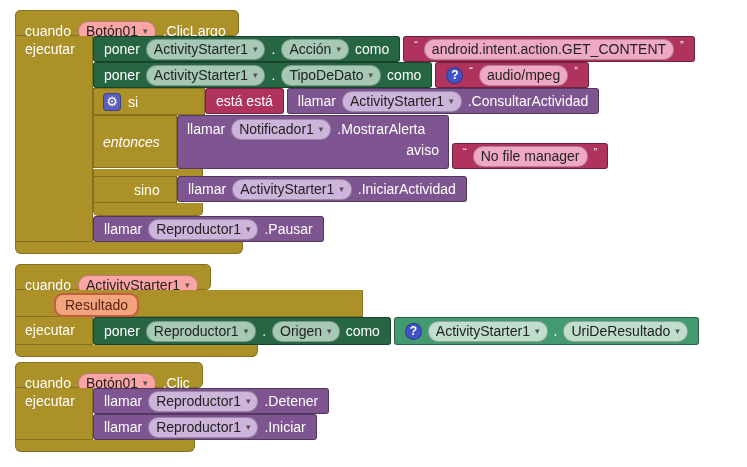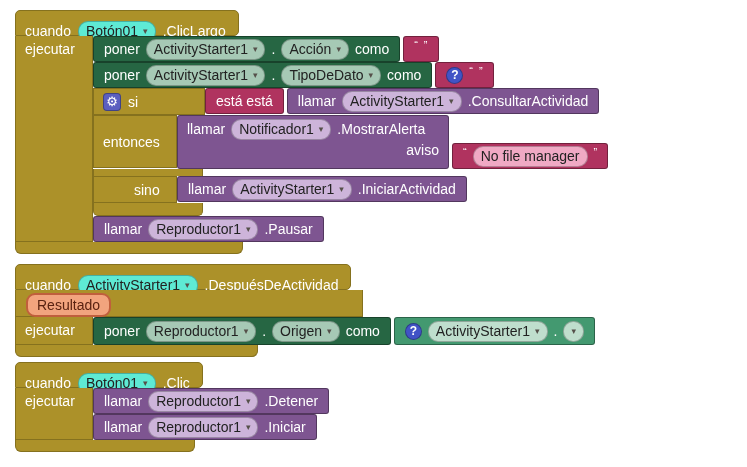--- a/index.html
+++ b/index.html
@@ -1,34 +1,34 @@
 <!DOCTYPE html>
 <html><head>
 <meta charset="utf-8">
 <style>
   html,body{margin:0;padding:0;background:#fff;}
   .canvas{position:relative;width:747px;height:467px;background:#ffffff;overflow:hidden;
           font-family:"Liberation Sans",sans-serif;font-size:14px;color:#fff;}
   .event{position:absolute;display:flex;flex-direction:column;align-items:flex-start;}
-  .gold{background:#AC9129;border:1px solid #85711E;box-sizing:border-box;}
+  .gold{background:#AC9129;border:1px solid #85711E;box-sizing:border-box;padding-left:28px;}
   .ev-head{display:inline-flex;align-items:center;gap:7px;height:26px;padding:16px 12px 0 9px;
            border-radius:5px 5px 5px 0;width:max-content;}
   .ev-body{display:flex;align-items:stretch;}
   .ev-spine{width:78px;border-top:none;padding:5px 0 8px 9px;box-sizing:border-box;}
   .stack{display:flex;flex-direction:column;align-items:flex-start;}
   .row{display:flex;align-items:flex-start;}
   .stmt{height:26px;display:inline-flex;align-items:center;gap:6px;padding:0 10px;
         border-radius:3px;border:1px solid rgba(0,0,0,.35);box-sizing:border-box;width:max-content;}
   .setter{background:#266643;}
   .caller{background:#7E5591;}
   .textblk{background:#B0335F;}
   .getter{background:#439970;}
   .chip{display:inline-flex;align-items:center;gap:5px;height:19px;padding:0 7px;border-radius:10px;
         border:1px solid rgba(0,0,0,.25);color:#222;white-space:nowrap;}
-  .chip-gold{background:#5eead4;}
+  .chip-gold{background:#fca5a5;}
   .chip-green{background:#A6C9B5;}
   .chip-purple{background:#CDB4DA;}
   .chip-pink{background:#F0A9C4;}
   .chip-getter{background:#BFDECD;}
   .arr{font-size:9px;color:#55504a;line-height:1;}
   .quote{font-size:11px;line-height:1;align-self:flex-start;margin-top:3px;}
   .qicon{width:17px;height:17px;min-width:17px;border-radius:50%;background:#4153C6;color:#fff;
          display:inline-flex;align-items:center;justify-content:center;font-size:12px;font-weight:bold;
          border:1px solid rgba(0,0,0,.3);box-sizing:border-box;}
   .gearicon{width:18px;height:18px;min-width:18px;border-radius:4px;background:#5B5FC0;color:#fff;
@@ -75,20 +75,23 @@
             <span>.</span>
             <span class="chip chip-green">
               <span>Acción</span>
               <span class="arr">▾</span>
             </span>
             <span>como</span>
           </div>
           <div class="gap2"></div>
           <div class="stmt textblk">
             <span class="quote">“</span>
+            <span class="chip chip-pink">
+              <span>android.intent.action.GET_CONTENT</span>
+            </span>
             <span class="quote">”</span>
           </div>
         </div>
 
         <div class="row">
           <div class="stmt setter">
             <span>poner</span>
             <span class="chip chip-green">
               <span>ActivityStarter1</span>
               <span class="arr">▾</span>
@@ -99,20 +102,23 @@
               <span class="arr">▾</span>
             </span>
             <span>como</span>
           </div>
           <div class="gap2"></div>
           <div class="stmt textblk">
             <span class="qicon">
               <span>?</span>
             </span>
             <span class="quote">“</span>
+            <span class="chip chip-pink">
+              <span>audio/mpeg</span>
+            </span>
             <span class="quote">”</span>
           </div>
         </div>
 
         <div style="display:flex;flex-direction:column;align-items:flex-start;">
           <div class="row">
             <div class="if-cell gold" style="width:112px;height:27px;">
               <span class="gearicon">
                 <span>⚙</span>
               </span>
@@ -126,21 +132,21 @@
               <span>llamar</span>
               <span class="chip chip-purple">
                 <span>ActivityStarter1</span>
                 <span class="arr">▾</span>
               </span>
               <span>.ConsultarActividad</span>
             </div>
           </div>
 
           <div class="row">
-            <div class="if-cell gold" style="width:84px;height:53px;">
+            <div class="if-cell gold" style="width:84px;height:53px;font-style:italic;">
               <span>entonces</span>
             </div>
             <div class="alert">
               <div class="alert-l1">
                 <span>llamar</span>
                 <span class="chip chip-purple">
                   <span>Notificador1</span>
                   <span class="arr">▾</span>
                 </span>
                 <span>.MostrarAlerta</span>
@@ -193,21 +199,20 @@
     <div class="ev-foot gold" style="width:228px;"></div>
   </div>
 
   <div class="event" style="left:15px;top:264px;">
     <div class="ev-head gold">
       <span>cuando</span>
       <span class="chip chip-gold">
         <span>ActivityStarter1</span>
         <span class="arr">▾</span>
       </span>
-      <span>.DespuésDeActividad</span>
     </div>
     <div class="gold" style="width:348px;height:27px;border-top:none;">
       <span class="param">
         <span>Resultado</span>
       </span>
     </div>
     <div class="ev-body">
       <div class="ev-spine gold" style="height:28px;">
         <span>ejecutar</span>
       </div>
@@ -230,20 +235,21 @@
           <div class="stmt getter" style="height:28px;">
             <span class="qicon">
               <span>?</span>
             </span>
             <span class="chip chip-getter">
               <span>ActivityStarter1</span>
               <span class="arr">▾</span>
             </span>
             <span>.</span>
             <span class="chip chip-getter">
+              <span>UriDeResultado</span>
               <span class="arr">▾</span>
             </span>
           </div>
         </div>
       </div>
     </div>
     <div class="ev-foot gold" style="width:243px;"></div>
   </div>
 
   <div class="event" style="left:15px;top:362px;">

